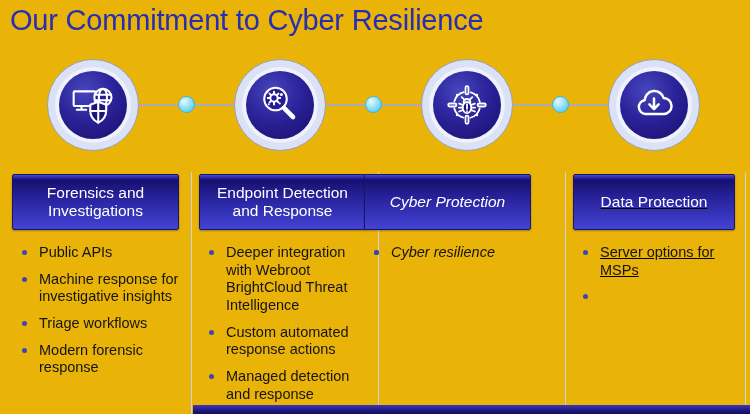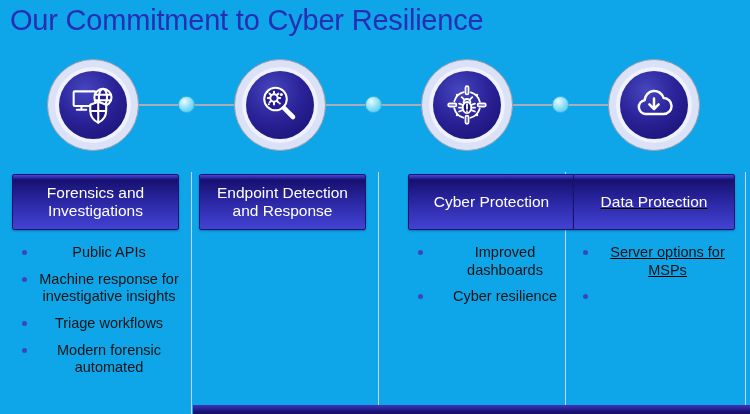--- a/index.html
+++ b/index.html
@@ -1,17 +1,17 @@
 <!DOCTYPE html>
 <html><head>
 <meta charset="utf-8">
 <style>
   html,body{margin:0;padding:0;background:#fff;}
   .slide{
-    position:relative;width:750px;height:414px;background:#0ea5e9;
+    position:relative;width:750px;height:414px;background:#eab308;
     font-family:"Liberation Sans", sans-serif;overflow:hidden;
   }
   .title{
     position:absolute;left:10px;top:4px;margin:0;
     font-size:29px;font-weight:400;color:#272EB3;letter-spacing:-0.2px;
   }
   
   .connector{position:absolute;left:93px;top:104px;width:561px;height:2px;background:#a8aeb8;z-index:1;}
   .c-dot{
     position:absolute;top:96px;width:17px;height:17px;border-radius:50%;z-index:2;box-sizing:border-box;
@@ -25,34 +25,34 @@
     display:flex;align-items:center;justify-content:center;
   }
   .circle-inner{
     width:68px;height:68px;border-radius:50%;
     background:radial-gradient(circle at 38% 28%, #4646be 0%, #2b2399 45%, #170e6c 100%);
     box-shadow:0 0 0 4px rgba(255,255,255,0.55);
     display:flex;align-items:center;justify-content:center;
   }
   
   .column{position:absolute;top:172px;width:183px;}
-  .col-1{left:4px;}.col-2{left:191px;}.col-3{left:400px;}.col-4{left:565px;width:178px;text-decoration:underline;}
+  .col-1{left:4px;}.col-2{left:191px;}.col-3{left:356px;font-style:italic;}.col-4{left:565px;width:178px;text-decoration:underline;}
   .divider{position:absolute;top:172px;bottom:0;width:1px;background:#ccd2e6;z-index:0;}
   .d1{left:191px;}.d2{left:378px;}.d3{left:565px;}.d4{left:745px;}
   .header-box{
     height:56px;margin:2px 8px 0 8px;border-radius:2px;box-sizing:border-box;
     display:flex;align-items:center;justify-content:center;text-align:center;
     color:#ffffff;font-size:15.5px;line-height:1.18;padding:0 6px;
     background:linear-gradient(180deg,#4747e0 0%,#171070 9%,#2a26a2 48%,#4343d4 100%);
     border:1px solid #1a1468;box-shadow:0 1px 2px rgba(20,20,90,0.35);
   }
   .bullets{list-style:none;margin:14px 0 0 0;padding:0 0 0 16px;}
   .bullets li{
     position:relative;padding:0 8px 0 19px;margin-bottom:9px;
-    font-size:14.5px;line-height:1.22;color:#141414;text-align:center;
+    font-size:14.5px;line-height:1.22;color:#141414;
   }
   .b-dot{position:absolute;left:2px;top:6px;width:5px;height:5px;border-radius:50%;background:#3a47bb;}
   
   .bottom-banner{
     position:absolute;left:193px;right:0;bottom:0;height:9px;z-index:3;
     background:linear-gradient(180deg,#3b36bd 0%,#1c1578 70%,#171062 100%);
   }
   svg{display:block;}
 </style>
 </head>
@@ -139,32 +139,37 @@
   <div class="divider d2"></div>
   <div class="divider d3"></div>
   <div class="divider d4"></div>
 
   <div class="column col-1">
     <div class="header-box">Forensics and Investigations</div>
     <ul class="bullets">
       <li><span class="b-dot"></span><span>Public APIs</span></li>
       <li><span class="b-dot"></span><span>Machine response for investigative insights</span></li>
       <li><span class="b-dot"></span><span>Triage workflows</span></li>
-      <li><span class="b-dot"></span><span>Modern forensic automated</span></li>
+      <li><span class="b-dot"></span><span>Modern forensic response</span></li>
     </ul>
   </div>
 
   <div class="column col-2">
     <div class="header-box">Endpoint Detection and Response</div>
+    <ul class="bullets">
+      <li><span class="b-dot"></span><span>Deeper integration with Webroot BrightCloud Threat Intelligence</span></li>
+      <li><span class="b-dot"></span><span>Custom automated response actions</span></li>
+      <li><span class="b-dot"></span><span>Managed detection and response</span></li>
+    </ul>
   </div>
 
   <div class="column col-3">
     <div class="header-box">Cyber Protection</div>
     <ul class="bullets">
-      <li><span class="b-dot"></span><span>Improved dashboards</span></li>
+      <li><span class="b-dot"></span></li>
       <li><span class="b-dot"></span><span>Cyber resilience</span></li>
     </ul>
   </div>
 
   <div class="column col-4">
     <div class="header-box">Data Protection</div>
     <ul class="bullets">
       <li><span class="b-dot"></span><span>Server options for MSPs</span></li>
       <li><span class="b-dot"></span></li>
     </ul>

